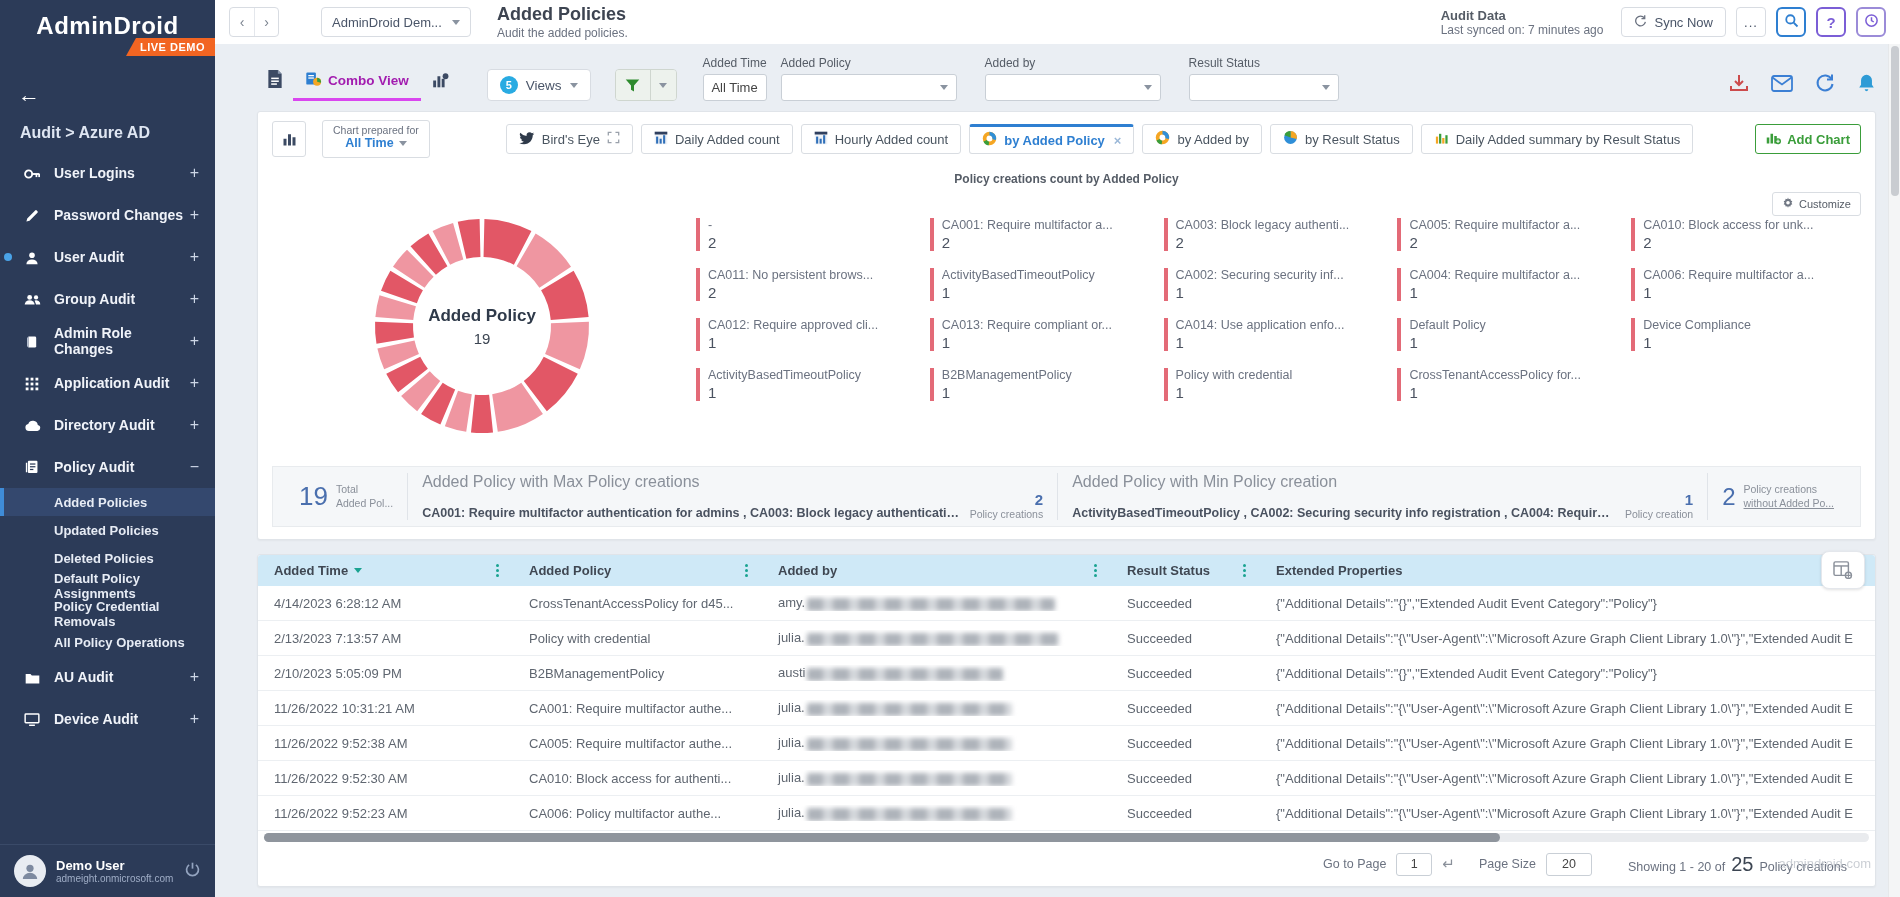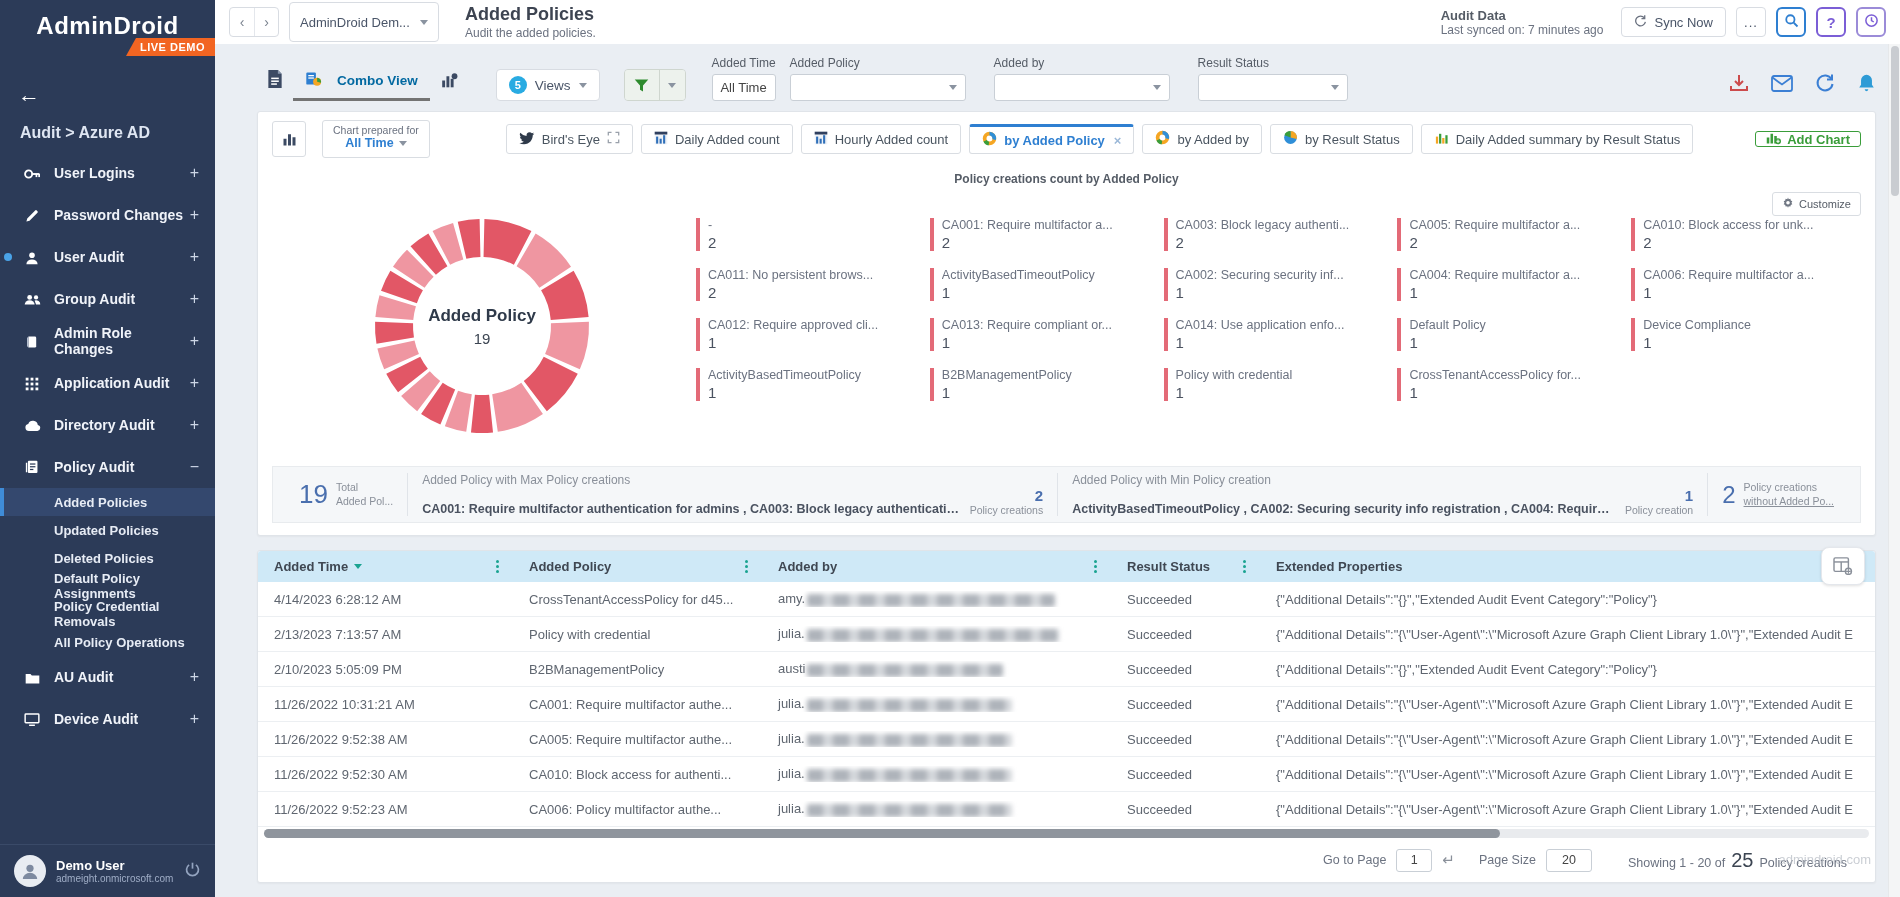--- a/index.html
+++ b/index.html
@@ -32,21 +32,21 @@
   .user-name { font-size:13px; font-weight:bold; color:#fff; }
   .user-email { font-size:10px; color:#9fadc6; }
   .power-btn { color:#93a3bf; cursor:pointer; }
 
   
   .main { flex:1; display:flex; flex-direction:column; min-width:0; position:relative; }
   .topbar { height:44px; background:#fff; display:flex; align-items:center; padding:0 14px; gap:10px; flex-shrink:0; }
   .navseg { display:flex; border:1px solid #d8dce2; border-radius:4px; height:30px; overflow:hidden; }
   .navseg .seg { width:24px; display:flex; align-items:center; justify-content:center; font-size:14px; color:#7a828e; cursor:pointer; }
   .navseg .seg + .seg { border-left:1px solid #e4e7ec; }
-  .tenant-dd { border:1px solid #d8dce2; border-radius:4px; height:40px; display:flex; align-items:center; gap:10px; padding:0 10px; font-size:13px; color:#4a5568; cursor:pointer; min-width:150px; }
+  .tenant-dd { border:1px solid #d8dce2; border-radius:4px; height:30px; display:flex; align-items:center; gap:10px; padding:0 10px; font-size:13px; color:#4a5568; cursor:pointer; min-width:150px;margin-left:32px; }
   .caret-down { width:0; height:0; border-left:4px solid transparent; border-right:4px solid transparent; border-top:5px solid #8a93a0; display:inline-block; }
   .title-block { margin-left:16px; }
   .page-title { font-size:18px; font-weight:bold; color:#3d4451; }
   .page-sub { font-size:12px; color:#6b7280; margin-top:1px; }
   .topbar-right { margin-left:auto; display:flex; align-items:center; gap:10px; }
   .audit-block { text-align:left; margin-right:8px; }
   .audit-title { font-size:13px; font-weight:bold; color:#555c66; }
   .audit-sub { font-size:12px; color:#6b7280; }
   .btn-sync { border:1px solid #d8dce2; background:#fff; border-radius:4px; height:30px; padding:0 12px; font-size:13px; color:#4a5568; display:flex; align-items:center; gap:7px; cursor:pointer; font-family:inherit; }
   .btn-more { border:1px solid #d8dce2; background:#fff; border-radius:4px; height:30px; width:30px; font-size:13px; color:#4a5568; cursor:pointer; letter-spacing:1px; }
@@ -54,21 +54,21 @@
   .icon-btn.search { border:2px solid #2e7fd1; color:#2e7fd1; }
   .icon-btn.help { border:2px solid #7b5ed6; color:#7b5ed6; font-size:15px; }
   .icon-btn.clock { border:2px solid #9b8bd8; color:#7b5ed6; }
 
   .content { flex:1; padding:12px 24px 0 42px; position:relative; min-width:0; }
 
   
   .filter-row { display:flex; align-items:flex-end; gap:14px; padding-bottom:10px; }
   .viewseg { display:flex; align-items:flex-end; gap:0; }
   .view-ic { padding:6px 10px 8px; cursor:pointer; }
-  .combo-view { display:flex; align-items:center; gap:15px; padding:6px 12px 8px; color:#0369a1; font-size:13.5px; font-weight:bold; border-bottom:3px solid #737373; cursor:pointer; }
+  .combo-view { display:flex; align-items:center; gap:6px; padding:6px 12px 8px; color:#a21caf; font-size:13.5px; font-weight:bold; border-bottom:3px solid #d946ef; cursor:pointer; }
   .views-btn { border:1px solid #d8dce2; background:#fff; border-radius:4px; height:32px; padding:0 12px; display:flex; align-items:center; gap:8px; font-size:13.5px; color:#4a5568; cursor:pointer; margin-left:14px; }
   .views-badge { background:#29abe2; color:#fff; border-radius:50%; width:18px; height:18px; font-size:11px; display:flex; align-items:center; justify-content:center; font-weight:bold; }
   .funnel-group { display:flex; margin-left:10px; border:1px solid #cfd6cf; border-radius:4px; overflow:hidden; height:32px; }
   .funnel-group .fg { background:#edf2ed; display:flex; align-items:center; justify-content:center; width:34px; cursor:pointer; }
   .funnel-group .fg + .fg { border-left:1px solid #cfd6cf; width:26px; }
   .filter-field { display:flex; flex-direction:column; gap:4px; }
   .ff-label { font-size:12px; color:#555c66; }
   .ff-input { border:1px solid #c9cfd6; border-radius:3px; height:27px; width:64px; text-align:center; font-size:13px; color:#444; font-family:inherit; background:#fff; }
   .ff-select { border:1px solid #c9cfd6; border-radius:3px; height:27px; display:flex; align-items:center; justify-content:flex-end; padding:0 8px; background:#fff; cursor:pointer; }
   .ff-select.w170 { width:176px; } .ff-select.w145 { width:150px; }
@@ -80,40 +80,40 @@
   .chart-card { padding:8px 14px 0; position:relative; }
   .tabs-row { display:flex; align-items:center; gap:16px; }
   .sq-btn { border:1px solid #d9dde2; border-radius:3px; background:#fff; width:34px; height:36px; display:flex; align-items:center; justify-content:center; cursor:pointer; }
   .prepared-btn { border:1px solid #d9dde2; border-radius:3px; background:#fff; height:38px; padding:3px 10px; text-align:center; cursor:pointer; }
   .prep-top { font-size:10.5px; color:#6b7280; }
   .prep-bottom { font-size:12.5px; color:#2e7fd1; font-weight:bold; display:flex; align-items:center; gap:5px; justify-content:center; }
   .tabs-scroll { display:flex; gap:8px; margin-left:60px; flex:1; min-width:0; }
   .tab { border:1px solid #d9dde2; border-radius:3px; background:#fff; height:30px; padding:12px 12px; display:flex; align-items:center; gap:7px; font-size:13px; color:#4a5560; cursor:pointer; white-space:nowrap; }
   .tab.active { border-top:3px solid #2e7fd1; color:#2e7fd1; font-weight:bold; }
   .tab .tclose { color:#9bb8d8; font-size:13px; margin-left:2px; }
-  .add-chart { border:1px solid #3a9d3a; color:#3a9d3a; background:#fff; border-radius:3px; height:16px; padding:0 10px; display:flex; align-items:center; gap:6px; font-size:13px; font-weight:bold; cursor:pointer; margin-left:8px; white-space:nowrap; }
+  .add-chart { border:1px solid #3a9d3a; color:#3a9d3a; background:#fff; border-radius:3px; height:30px; padding:0 10px; display:flex; align-items:center; gap:6px; font-size:13px; font-weight:bold; cursor:pointer; margin-left:8px; white-space:nowrap; }
   .customize-row { position:absolute; right:14px; top:52px; }
   .btn-customize { border:1px solid #d9dde2; background:#fff; border-radius:3px; height:24px; padding:0 9px; font-size:11px; color:#555c66; display:flex; align-items:center; gap:5px; cursor:pointer;margin-top:28px; }
   .chart-title { text-align:center; font-size:12px; font-weight:bold; color:#555c66; margin:14px 0 6px; }
   .chart-body { display:flex; min-height:268px; }
   .donut-wrap { width:420px; display:flex; align-items:center; justify-content:center; position:relative; flex-shrink:0; }
   .donut-center { position:absolute; text-align:center; width:160px; }
   .donut-center .dc-label { font-size:17px; font-weight:bold; color:#2f3a4a; }
   .donut-center .dc-value { font-size:15px; color:#3c4552; margin-top:4px; }
   .legend-grid { flex:1; display:grid; grid-template-columns:repeat(5,1fr); grid-auto-rows:min-content; column-gap:14px; row-gap:17px; padding:26px 10px 0 4px; align-content:start; }
   .lg-item { border-left:4px solid #e36a77; padding-left:8px; min-width:0; }
   .lg-label { font-size:12.5px; color:#6b7280; white-space:nowrap; overflow:hidden; text-overflow:ellipsis; }
   .lg-value { font-size:15px; color:#4a5260; margin-top:2px; }
   .summary-bar { display:flex; align-items:stretch; background:#f5f7f9; border:1px solid #e8ebee; margin:6px 0 12px; padding:6px 12px; gap:0; }
   .sb-sec { display:flex; align-items:center; padding:0 14px; }
   .sb-sec + .sb-sec { border-left:1px solid #e0e4e9; }
   .sb-big { font-size:26px; color:#4a6fae; margin-right:8px; }
   .sb-cap2 { font-size:10.5px; color:#8a909a; line-height:1.25; }
   .sb-mid { flex:1; min-width:0; flex-direction:column; align-items:stretch; justify-content:center; display:flex; }
-  .sb-caption { font-size:12px; color:#8a909a; }
+  .sb-caption { font-size:16px; color:#8a909a; }
   .sb-rowline { display:flex; align-items:flex-end; gap:10px; }
   .sb-text { flex:1; font-size:12.5px; color:#4a5260; font-weight:bold; white-space:nowrap; overflow:hidden; text-overflow:ellipsis; }
   .sb-num-wrap { text-align:right; flex-shrink:0; }
   .sb-num { font-size:15px; font-weight:bold; color:#4a6fae; text-align:right; }
   .sb-num-lbl { font-size:10.5px; color:#8a909a; }
   .sb-last .sb-big { font-size:24px; }
   .sb-last .u { text-decoration:underline; }
 
   
   .table-card { margin-top:14px; position:relative; padding-bottom:0; }

